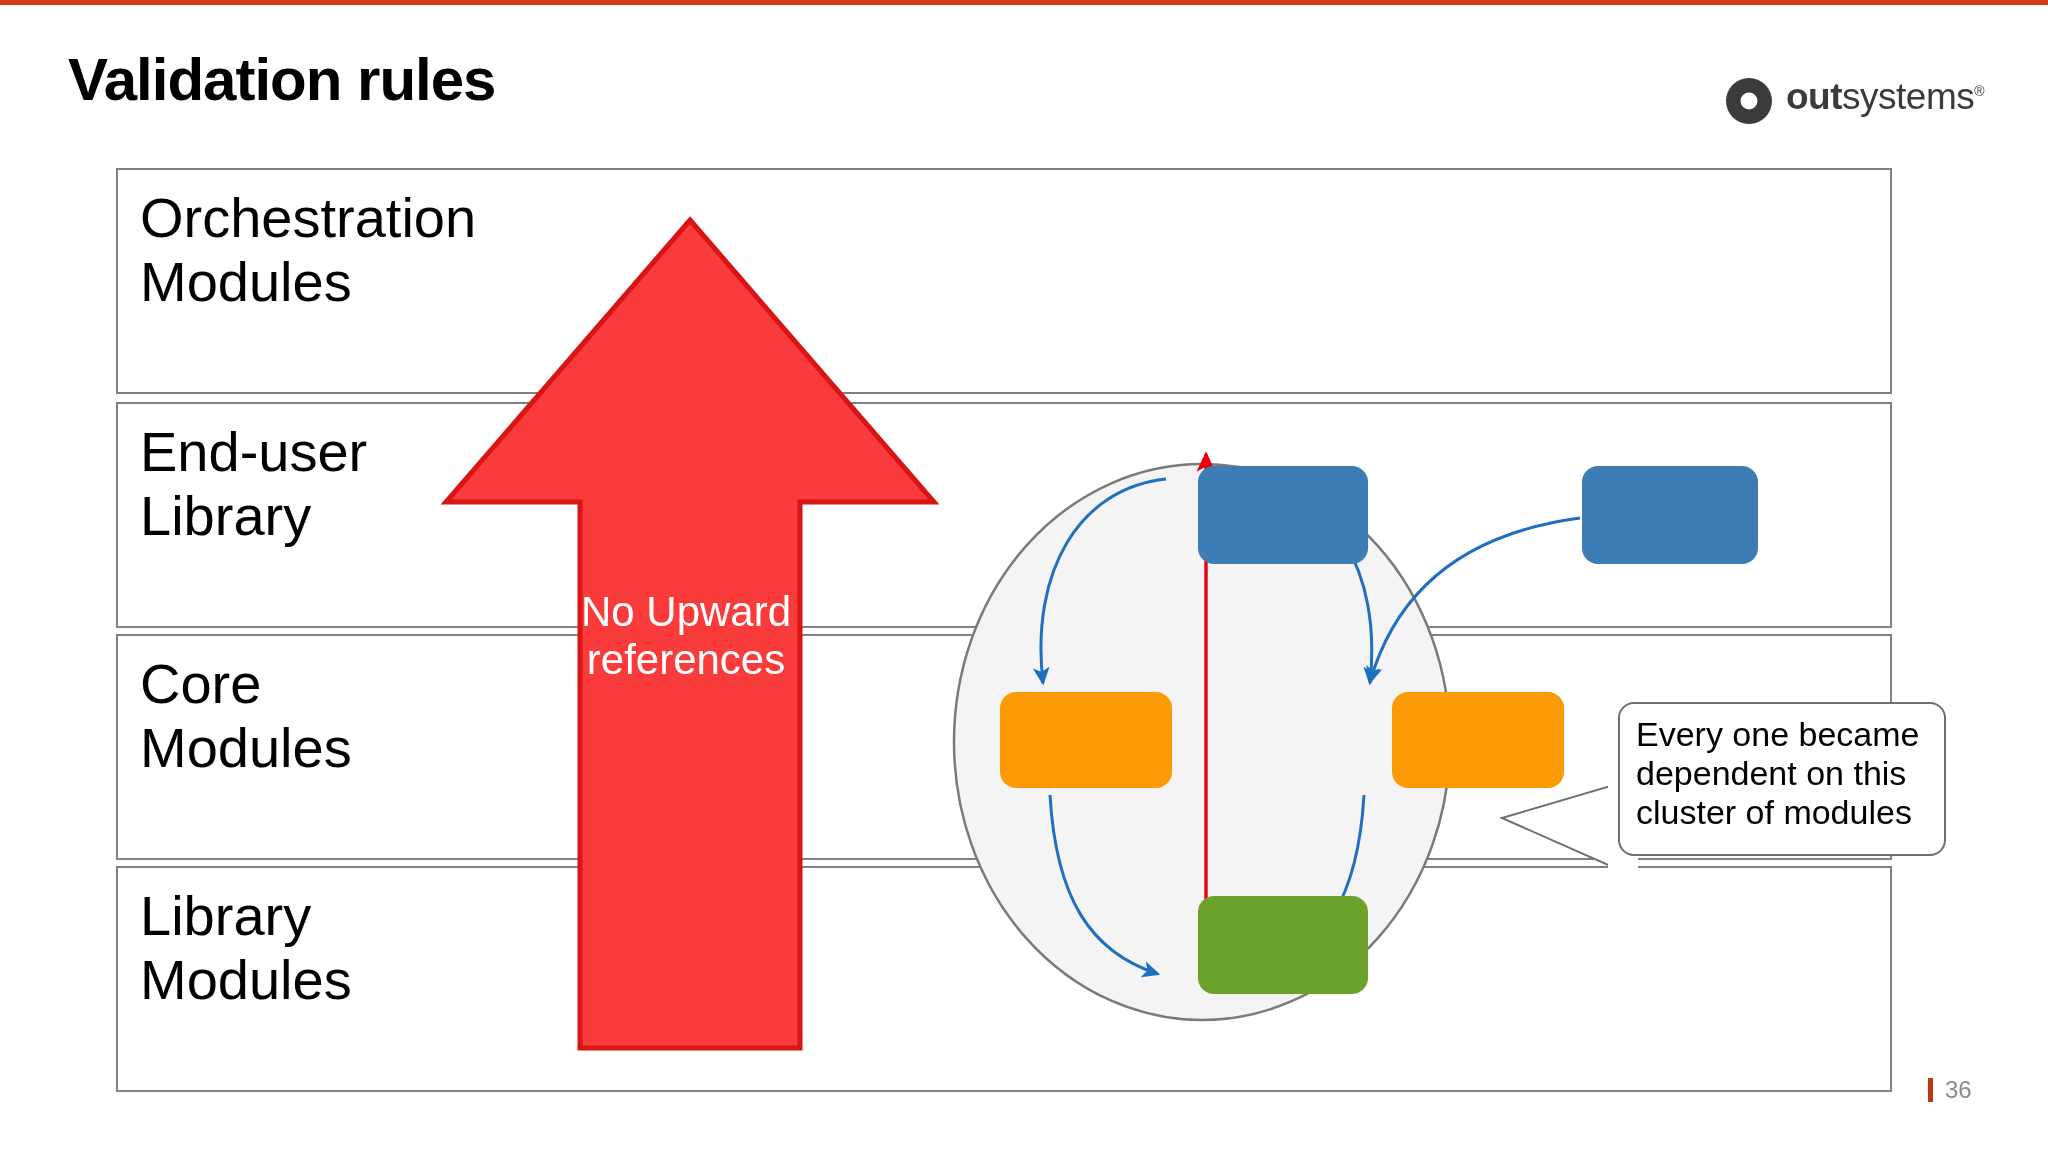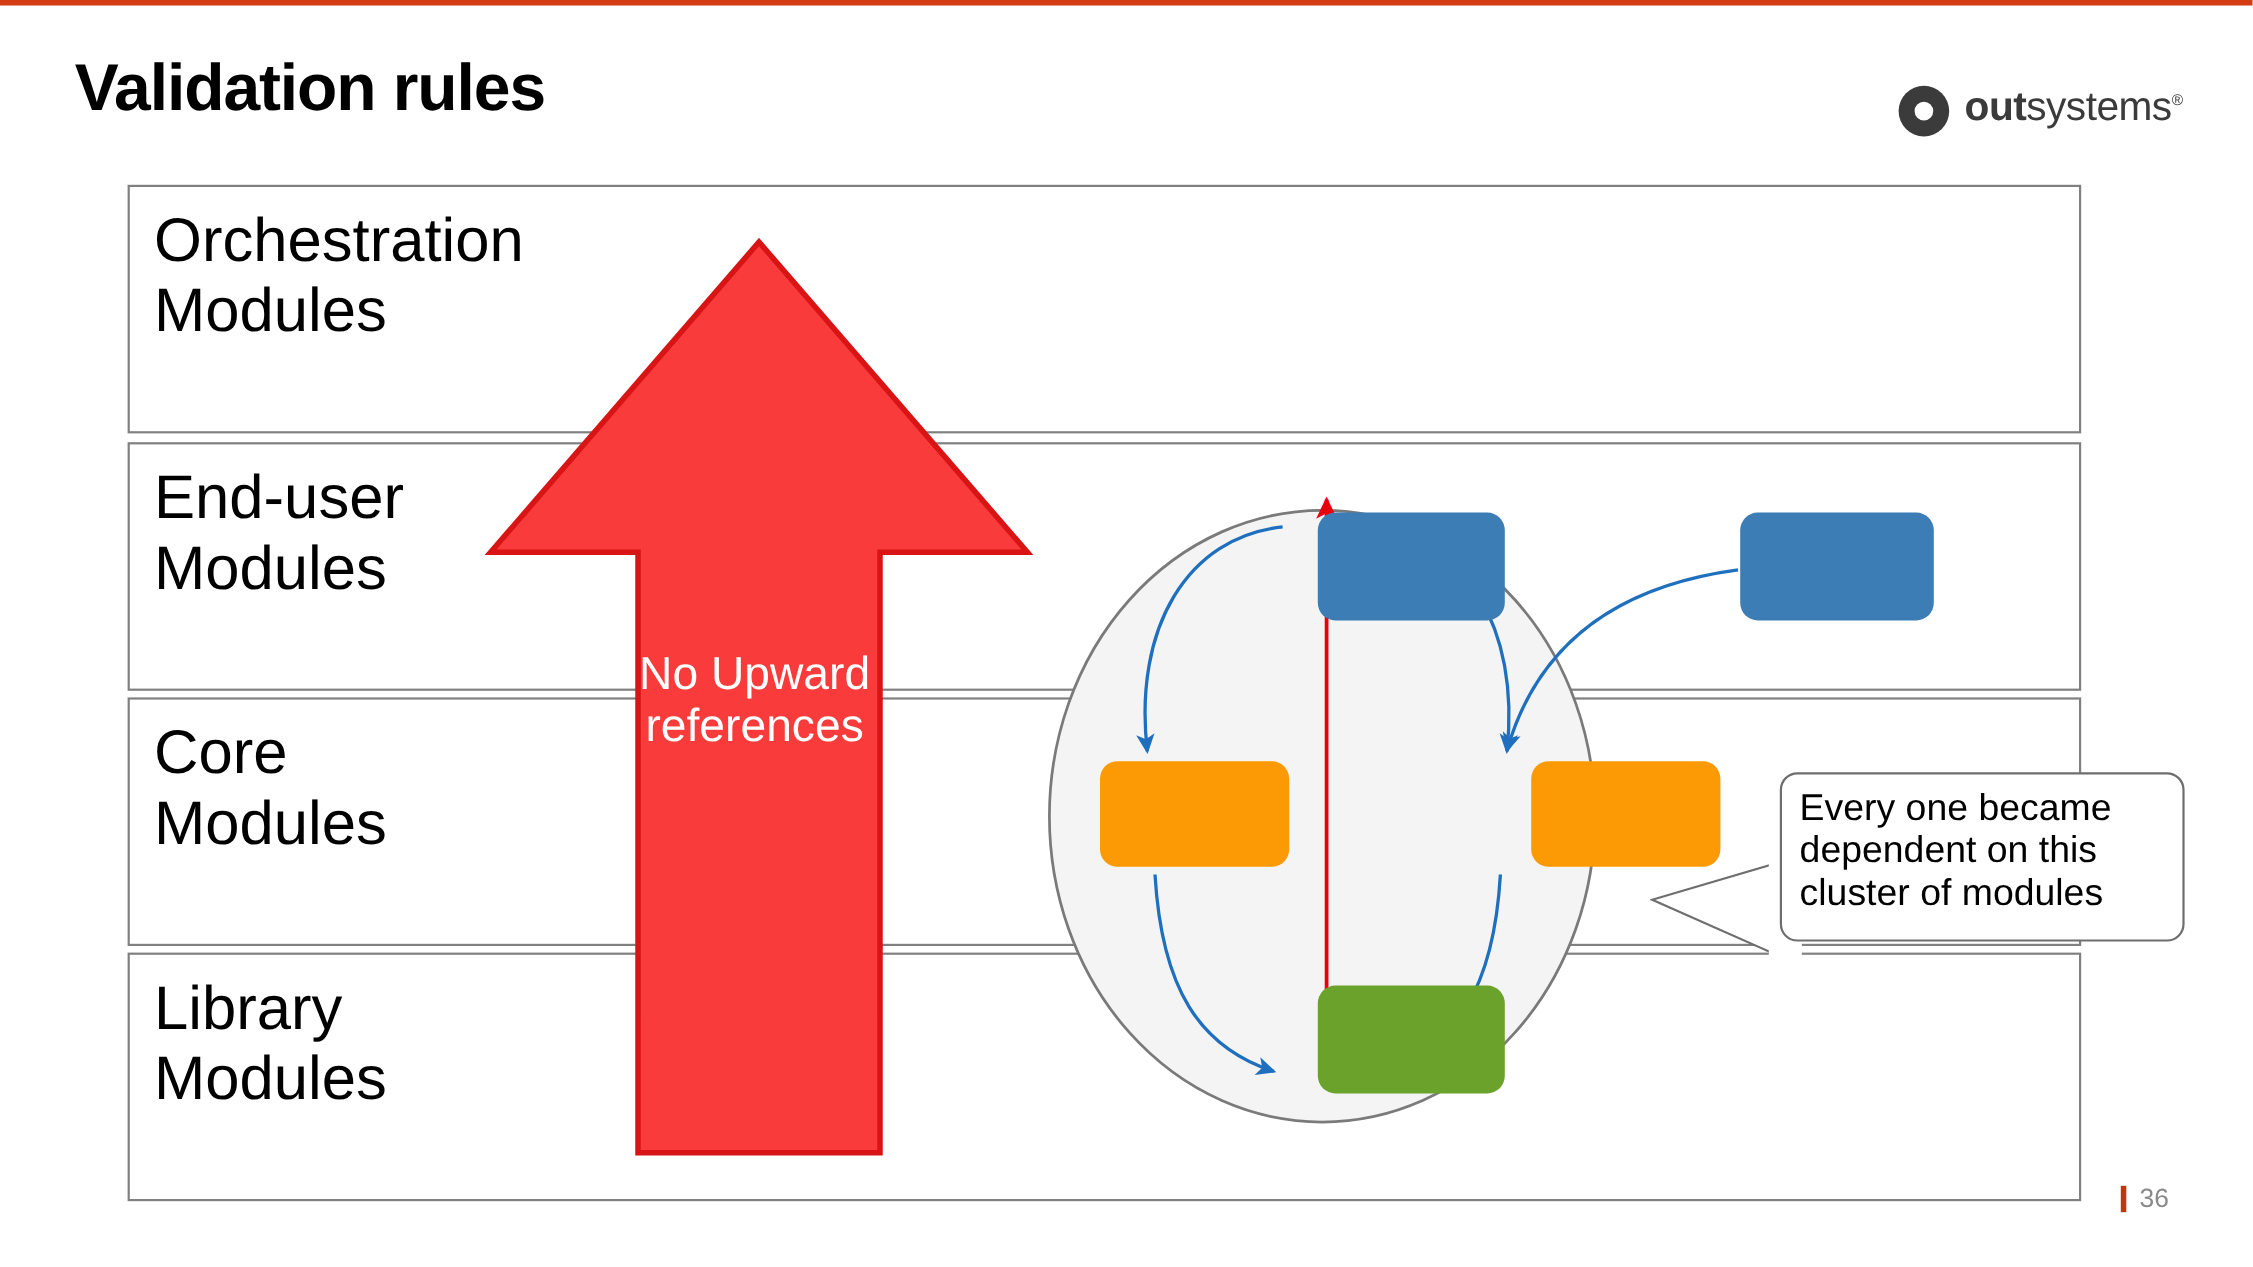--- a/index.html
+++ b/index.html
@@ -143,21 +143,21 @@
   #node-left   { left: 1000px; top: 692px; width: 172px; height: 96px;  background: #FB9A05; }
   #node-right  { left: 1392px; top: 692px; width: 172px; height: 96px;  background: #FB9A05; }
   #node-bottom { left: 1198px; top: 896px; width: 170px; height: 98px;  background: #6BA22B; }
   #node-outer  { left: 1582px; top: 466px; width: 176px; height: 98px;  background: #3B7DB4; }
 
   
   #callout {
     position: absolute;
     left: 1618px;
     top: 702px;
-    width: 368px;
+    width: 328px;
     height: 154px;
     border: 2px solid #6E6E6E;
     border-radius: 16px;
     background: #FFFFFF;
     box-sizing: border-box;
   }
   #callout-text {
     position: absolute;
     left: 16px;
     top: 11px;
@@ -208,21 +208,21 @@
     <div id="logo-mark"></div>
     <div id="logo-text"><span class="lg-bold">out</span><span class="lg-reg">systems</span><span class="lg-reg-mark">®</span></div>
   </div>
 
   <div class="layer" id="layer-0">
     <div class="layer-label">Orchestration
 Modules</div>
   </div>
   <div class="layer" id="layer-1">
     <div class="layer-label">End-user
-Modules</div>
+Library</div>
   </div>
   <div class="layer" id="layer-2">
     <div class="layer-label">Core
 Modules</div>
   </div>
   <div class="layer" id="layer-3">
     <div class="layer-label">Library
 Modules</div>
   </div>
 

